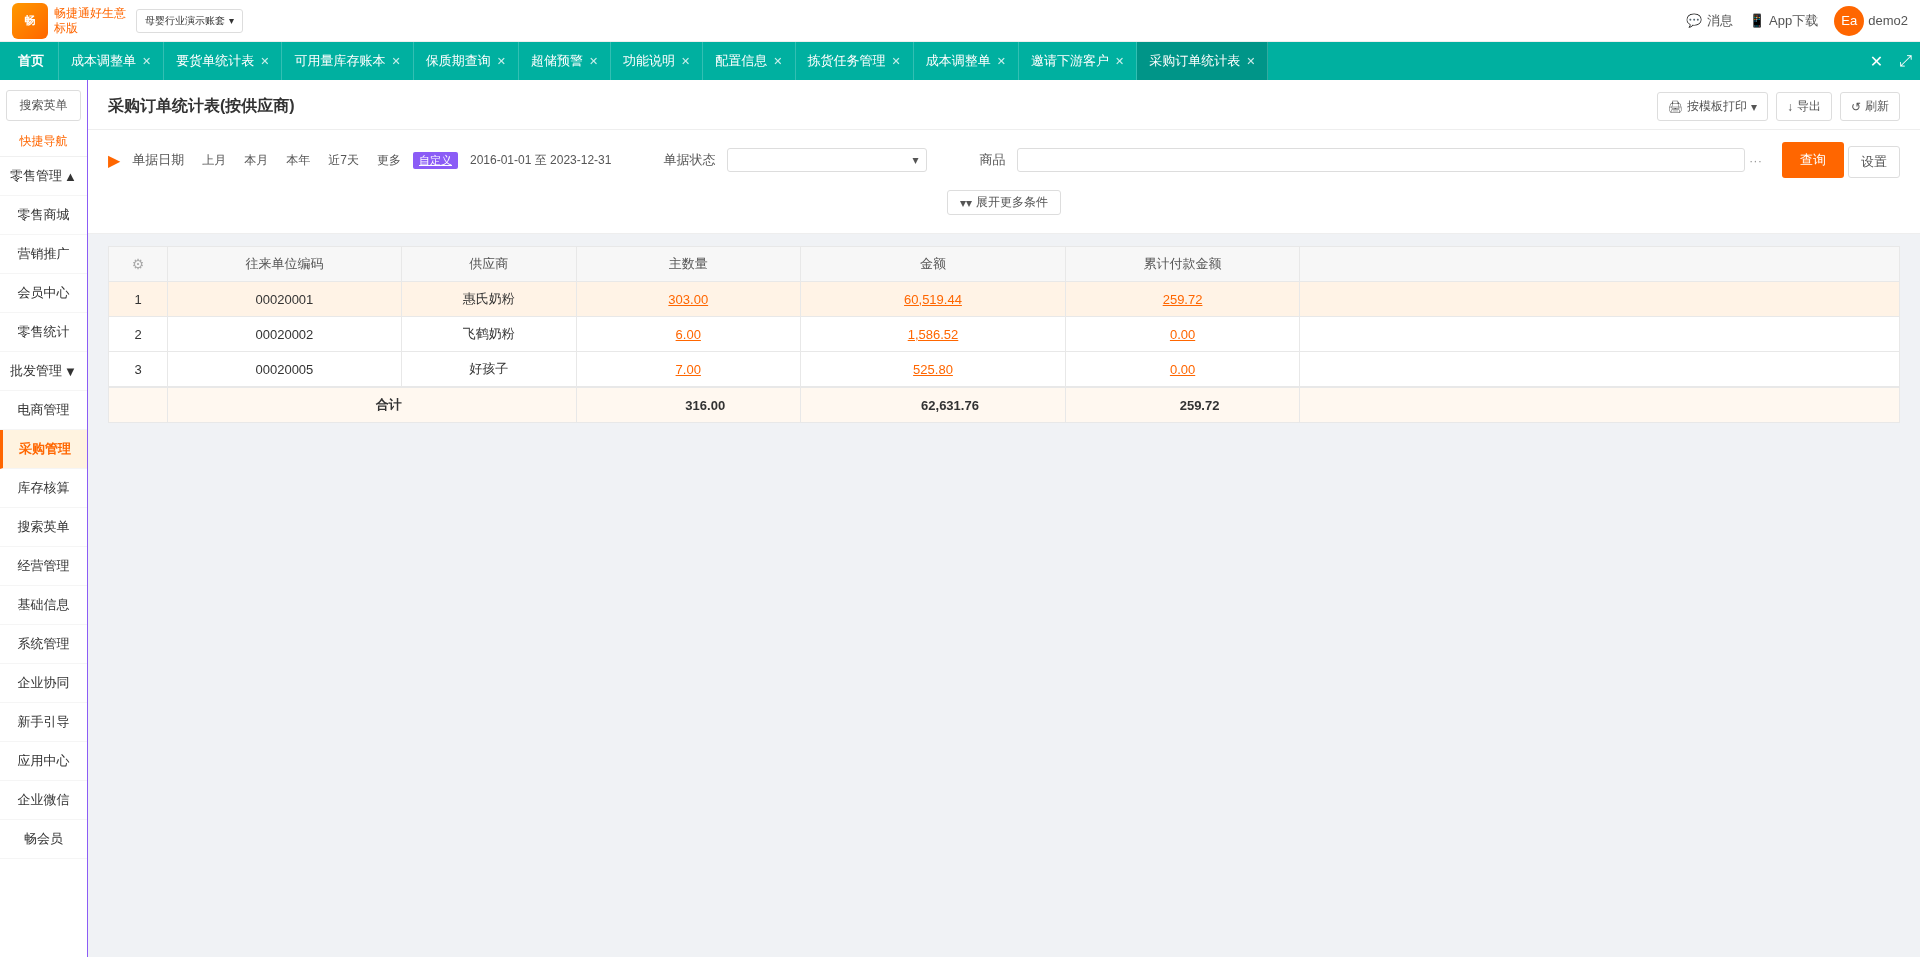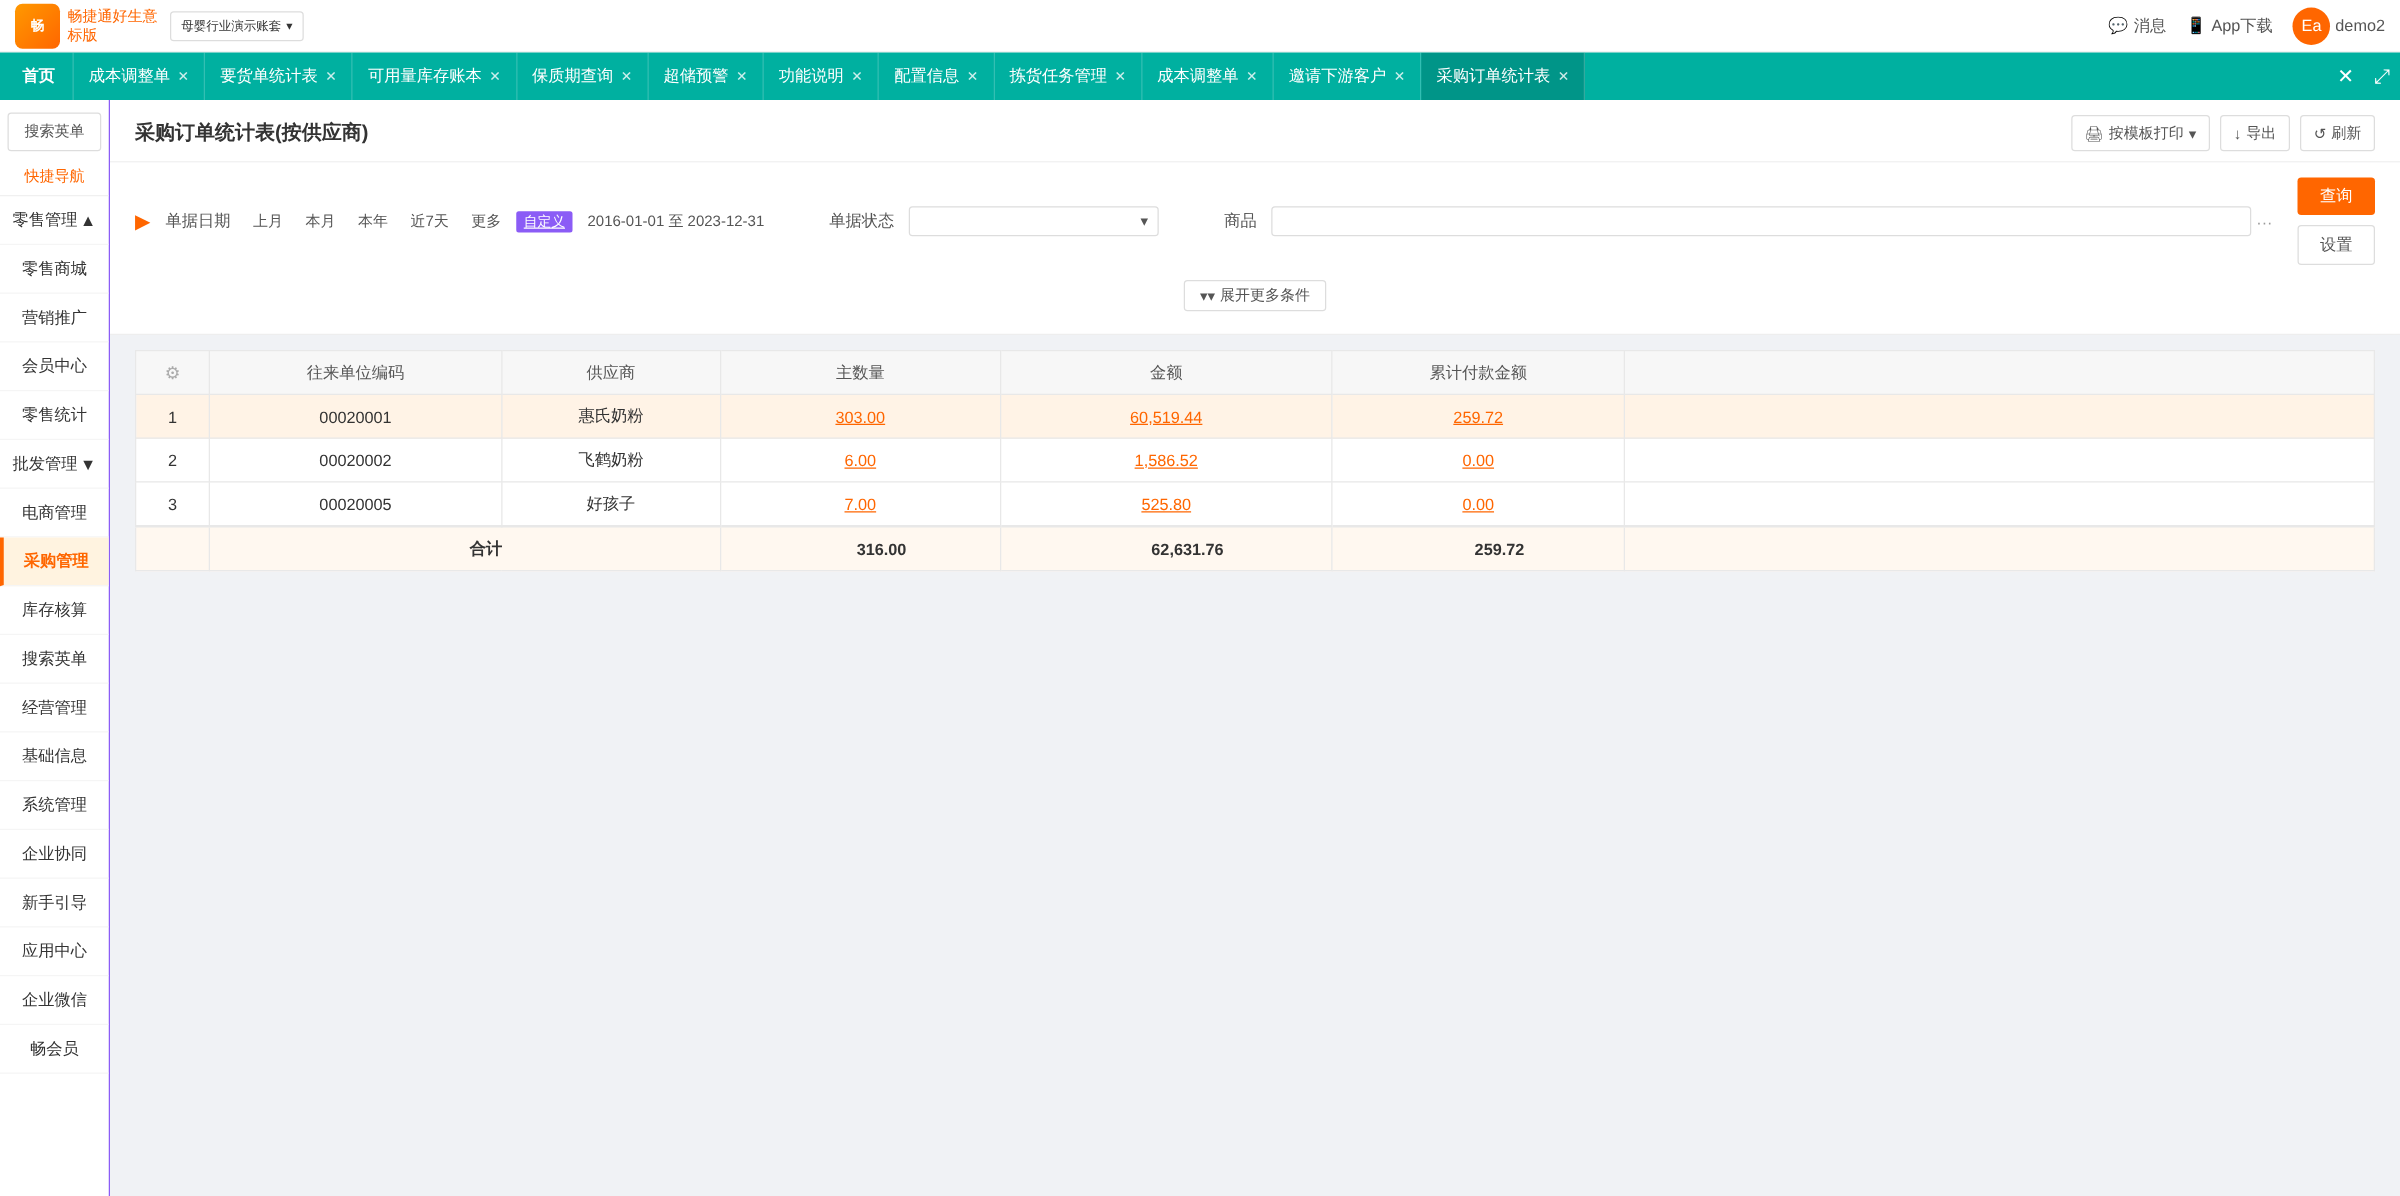--- a/index.html
+++ b/index.html
@@ -300,21 +300,21 @@
           <span></span>
           <span>▾</span>
         </div>
 
         <span class="filter-label" style="margin-left:40px;">商品</span>
         <div style="display:flex;align-items:center;gap:4px;flex:1;">
           <input class="filter-product-input" style="flex: 1 1 0%;">
           <span style="color:#999;cursor:pointer;">···</span>
         </div>
 
-        <div style="display:flex;flex-direction:column;gap:4px;margin-left:8px;">
+        <div style="display:flex;flex-direction:row;gap:4px;margin-left:8px;">
           <button class="btn-query">查询</button>
           <button class="btn-setting">设置</button>
         </div>
       </div>
 
       <div class="expand-row" style="margin-top:6px;">
         <button class="expand-btn">
           <span>▾▾</span>
           <span>展开更多条件</span>
         </button>

